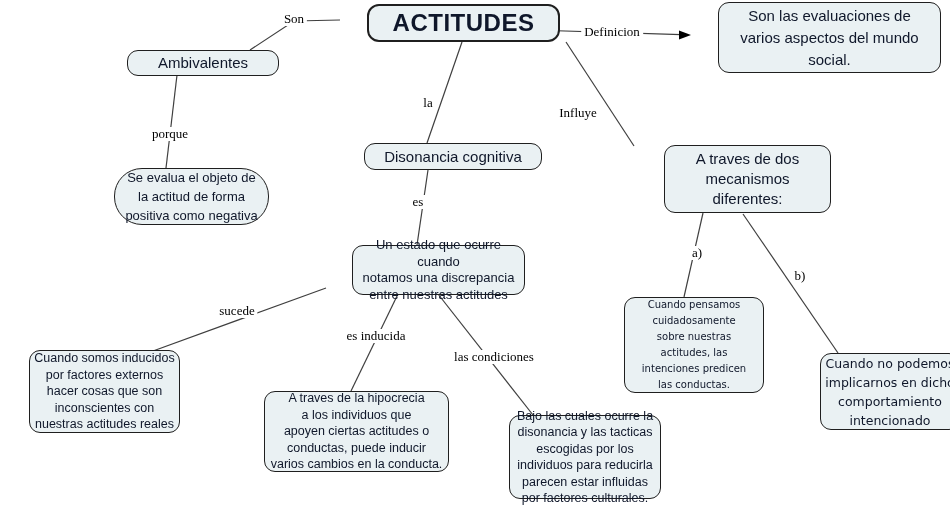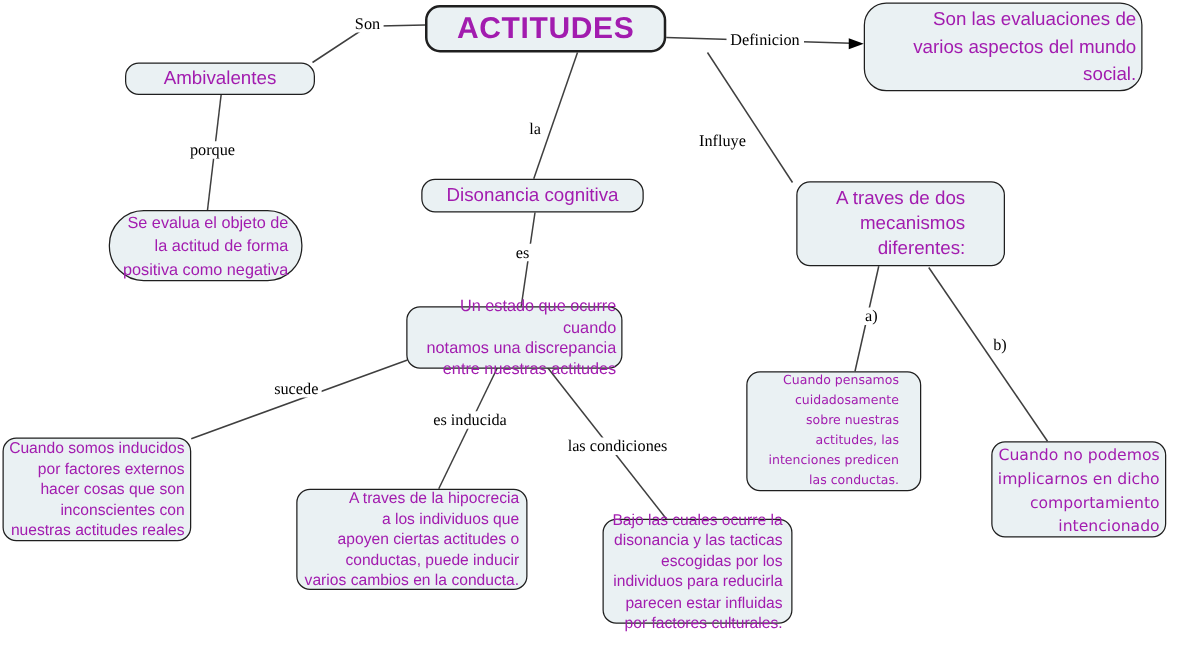--- a/index.html
+++ b/index.html
@@ -11,29 +11,30 @@
     font-family: "Liberation Sans", sans-serif;
     overflow: hidden;
   }
   #wires { position: absolute; left: 0; top: 0; width: 950px; height: 529px; }
   .node {
     position: absolute;
     box-sizing: border-box;
     background: #eaf1f3;
     border: 1px solid #1f1f1f;
     border-radius: 11px;
-    color: #a21caf;
+    color: #0f172a;
     display: flex;
     align-items: center;
     justify-content: center;
-    text-align: right;
+    text-align: center;
     white-space: pre-line;
     font-size: 13px;
     line-height: 16.5px;
     padding: 2px 4px;
+    margin-left: 27px;
   }
   .title-node {
     font-weight: bold;
     font-size: 24px;
     letter-spacing: 0.5px;
     border-radius: 12px;
     border-width: 2px;
     line-height: 26px;
   }
   .big { font-size: 15px; line-height: 20px; }
@@ -71,21 +72,21 @@
       <line x1="398" y1="294" x2="351" y2="391"></line>
       <line x1="438" y1="294" x2="533" y2="415"></line>
       <line x1="703" y1="213" x2="684" y2="297"></line>
       <line x1="743" y1="214" x2="838" y2="353"></line>
     </g>
     <polygon points="691,35 679,30.6 679,39.4" fill="#000000"></polygon>
   </svg>
 
   <div class="node title-node" style="left:340px; top:4px; width:193px; height:38px;">ACTITUDES</div>
 
-  <div class="node big lh22" style="left:691px; top:2px; width:223px; height:71px;border-radius:18px;">Son las evaluaciones de
+  <div class="node big lh22" style="left:691px; top:2px; width:223px; height:71px;">Son las evaluaciones de
 varios aspectos del mundo social.</div>
 
   <div class="node big" style="left:100px; top:50px; width:152px; height:26px;">Ambivalentes</div>
 
   <div class="node lh19" style="left:87px; top:168px; width:155px; height:57px;border-radius:28px;">Se evalua el objeto de
 la actitud de forma
 positiva como negativa</div>
 
   <div class="node big" style="left:337px; top:143px; width:178px; height:27px;">Disonancia cognitiva</div>
 
@@ -125,21 +126,21 @@
 disonancia y las tacticas
 escogidas por los
 individuos para reducirla
 parecen estar influidas
 por factores culturales.</div>
 
   <span class="edge-label" style="left:294px; top:19px;">Son</span>
   <span class="edge-label" style="left:612px; top:32px;">Definicion</span>
   <span class="edge-label" style="left:428px; top:103px;">la</span>
   <span class="edge-label" style="left:578px; top:113px;">Influye</span>
-  <span class="edge-label" style="left:170px; top:120px;">porque</span>
+  <span class="edge-label" style="left:170px; top:134px;">porque</span>
   <span class="edge-label" style="left:418px; top:202px;">es</span>
   <span class="edge-label" style="left:237px; top:311px;">sucede</span>
   <span class="edge-label" style="left:376px; top:336px;">es inducida</span>
   <span class="edge-label" style="left:494px; top:357px;">las condiciones</span>
   <span class="edge-label" style="left:697px; top:253px;">a)</span>
   <span class="edge-label" style="left:800px; top:276px;">b)</span>
 
 </div>
 
 </body></html>

